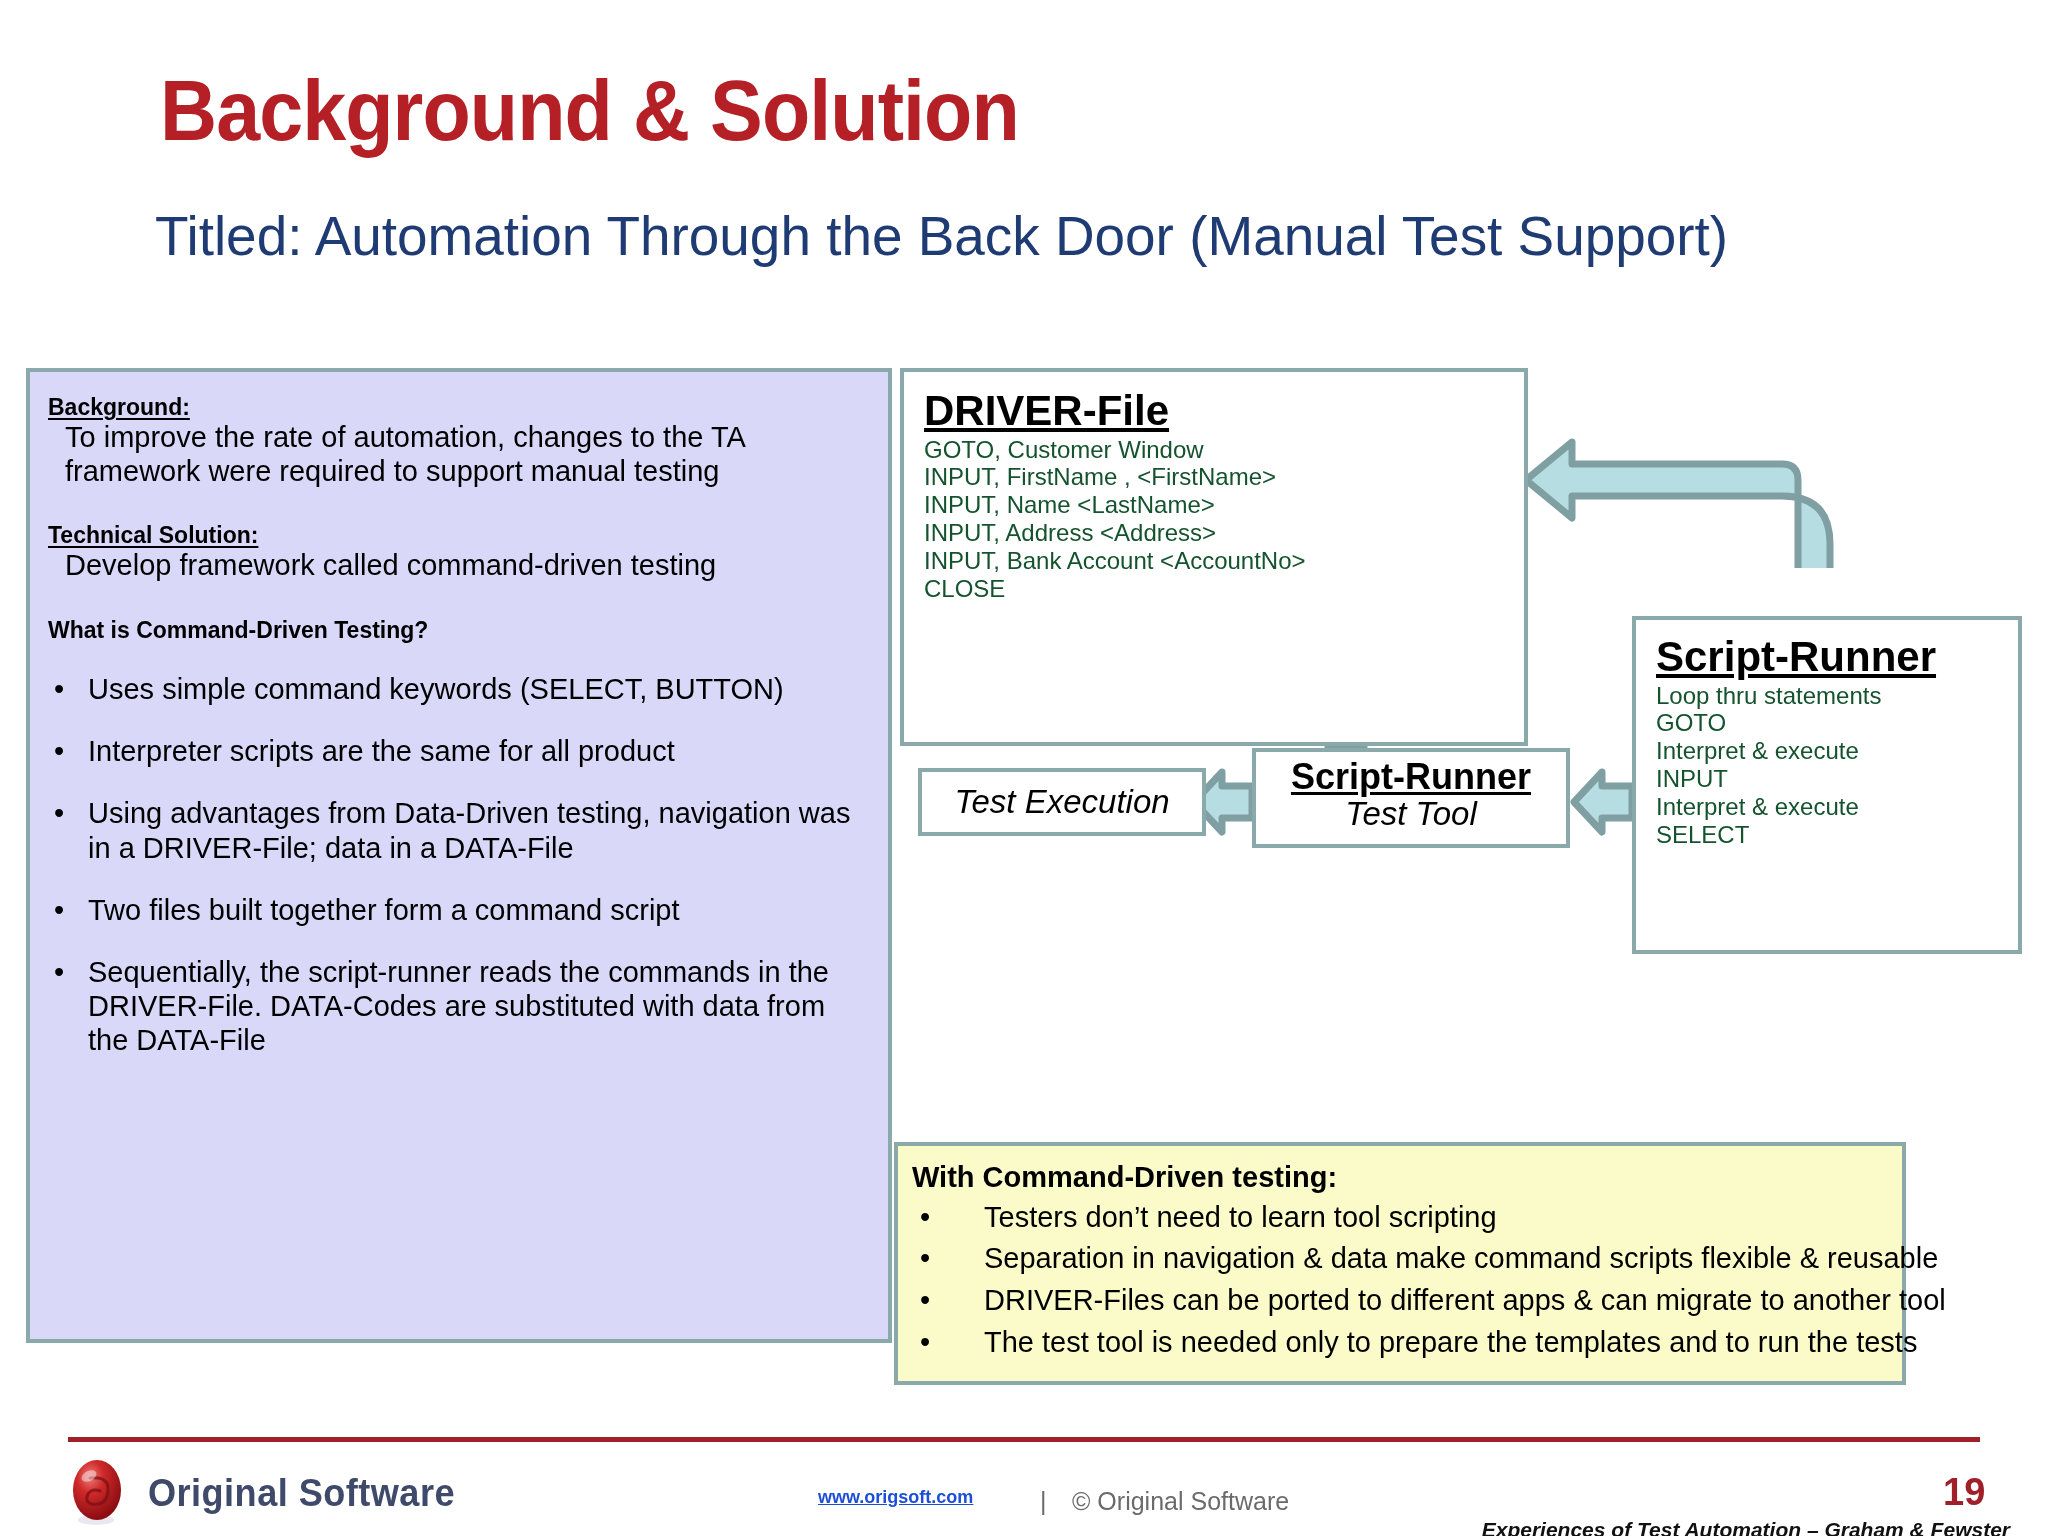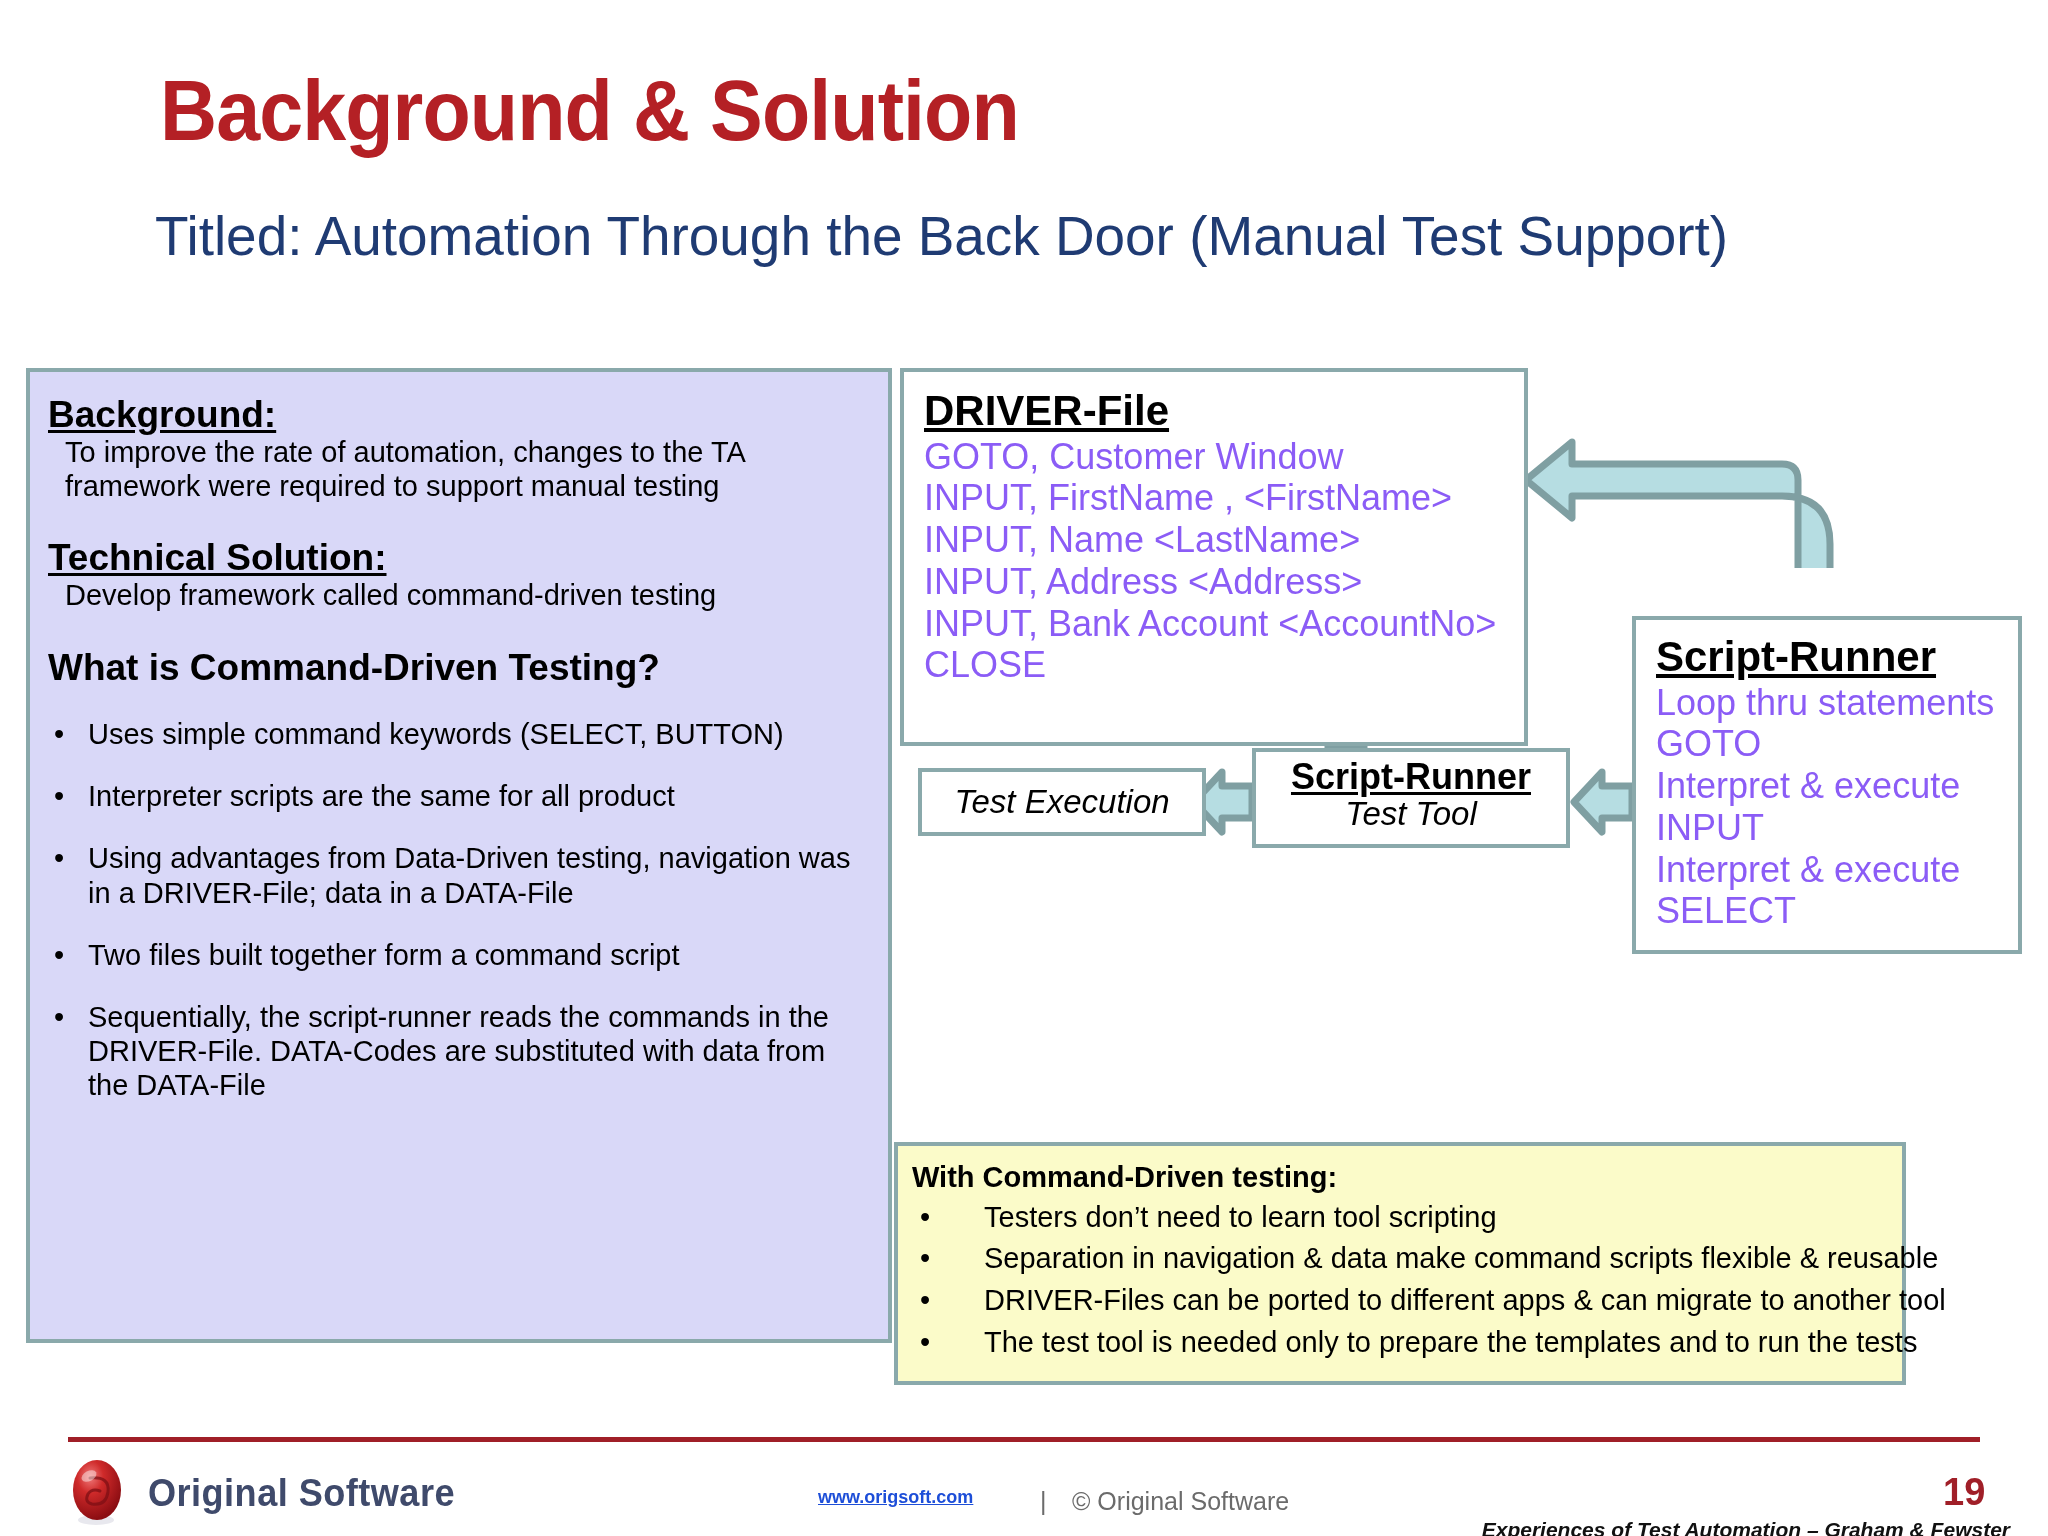--- a/index.html
+++ b/index.html
@@ -40,21 +40,21 @@
   #left-panel {
     position: absolute;
     left: 26px; top: 368px;
     width: 866px; height: 975px;
     background: #d9d8f8;
     border: 4px solid #8aa9ab;
     box-sizing: border-box;
   }
   .lp-inner { padding: 22px 26px 0 18px; }
   .lp-head {
-    font-size: 37px; font-weight: bold; color: #000;
+    font-size: 23px; font-weight: bold; color: #000;
     text-decoration: underline; text-underline-offset: 3px;
     display: inline-block;
   }
   .lp-body { font-size: 29px; color: #000; line-height: 1.16; margin-left: 17px; }
   .lp-gap { height: 34px; }
   .lp-bullet {
     display: flex; font-size: 29px; color: #000;
     line-height: 1.18; margin-top: 28px;
   }
   .lp-bullet .dot { width: 34px; flex: 0 0 34px; text-align: left; padding-left: 6px; }
@@ -72,21 +72,21 @@
     position: absolute;
     background: #ffffff;
     border: 4px solid #8aa9ab;
     box-sizing: border-box;
   }
   .box-title {
     font-size: 42px; font-weight: bold; color: #000;
     text-decoration: underline; text-underline-offset: 3px;
     display: inline-block; line-height: 1.18;
   }
-  .box-line { font-size: 36px; color: #8b5cf6; line-height: 1.16; white-space: nowrap; }
+  .box-line { font-size: 24px; color: #14532d; line-height: 1.16; white-space: nowrap; }
 
   #driver-file { left: 6px; top: 0px; width: 628px; height: 378px; padding: 14px 0 0 20px; }
   #data-file   { left: 732px; top: 0px; width: 396px; height: 196px; padding: 14px 0 0 20px; }
   #script-runner-detail { left: 738px; top: 248px; width: 390px; height: 338px; padding: 12px 0 0 20px; }
   #script-runner-center {
     left: 358px; top: 380px; width: 318px; height: 100px;
     padding: 0; text-align: center;
   }
   #test-execution {
     left: 24px; top: 400px; width: 288px; height: 68px;

